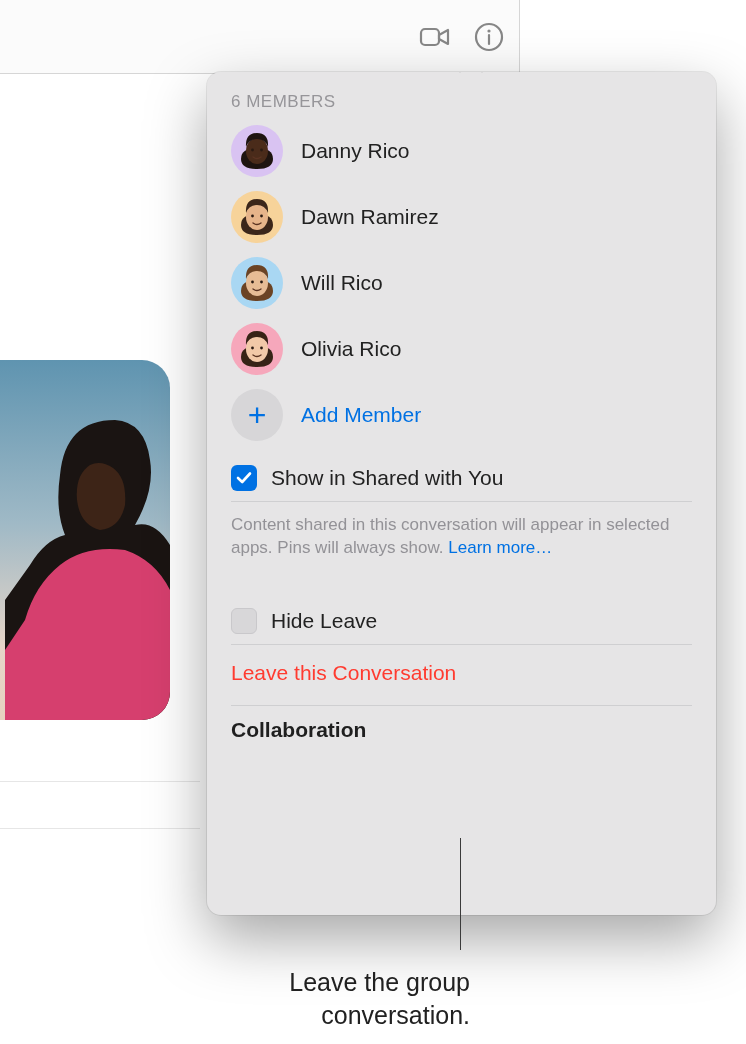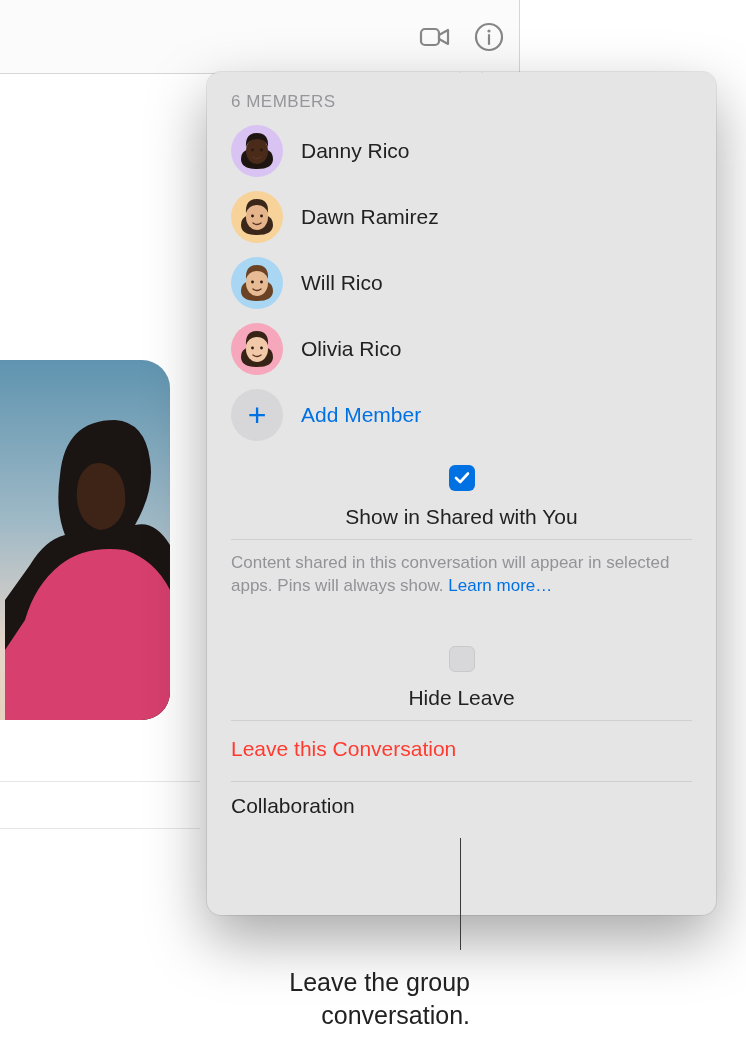--- a/index.html
+++ b/index.html
@@ -86,39 +86,39 @@
     .avatar svg { width: 52px; height: 52px; }
     .member-name { font-size: 21px; color: #222; }
     .add-row { display:flex; align-items:center; padding: 7px 24px 14px; gap:18px; cursor:pointer; }
     .add-circle {
       width: 52px; height: 52px; border-radius: 50%; background: #d7d6d8;
       display:flex; align-items:center; justify-content:center; flex:0 0 52px;
     }
     .add-plus { color:#0071e3; font-size:32px; font-weight:300; line-height:1; }
     .add-label { color:#0071e3; font-size:21px; }
     .check-row {
-      display:flex; align-items:center; padding: 10px 24px; gap: 14px; flex-direction: column;
+      display:flex; align-items:center; padding: 10px 24px; gap: 14px;
     }
     .divider { height:1px; background:#cfcfd1; margin: 0 24px; }
     .checkbox {
       width: 26px; height: 26px; border-radius: 6px; display:flex; align-items:center; justify-content:center;
       flex: 0 0 26px; cursor:pointer;
     }
     .checkbox.checked { background:#0071e3; }
     .checkbox.unchecked { background:#d8d7d9; border:1px solid #c9c8cb; }
     .checkbox svg { width:18px; height:18px; }
     .check-label { font-size:21px; color:#222; }
     .fineprint {
       font-size:17px; color:#939297; line-height:1.35; padding: 12px 24px 38px;
     }
     .learn-more { color:#0071e3; cursor:pointer; }
     .leave-row { padding: 16px 24px 20px; }
     .leave-link { color:#ff3b30; font-size:21px; cursor:pointer; }
     .collab-row { padding: 12px 24px 18px; }
-    .collab-label { font-size:21px; font-weight:400; color:#1f1f1f; }
+    .collab-label { font-size:21px; font-weight:700; color:#1f1f1f; }
     .callout-line {
       position:absolute; left:460px; top:838px; width:1px; height:112px; background:#3a3a3a;
     }
     .callout-text {
       position:absolute; left:210px; top:966px; width:260px;
       font-size:25px; color:#212121; text-align:right; line-height:1.3;
     }
   </style>
 </head>
 <body>

